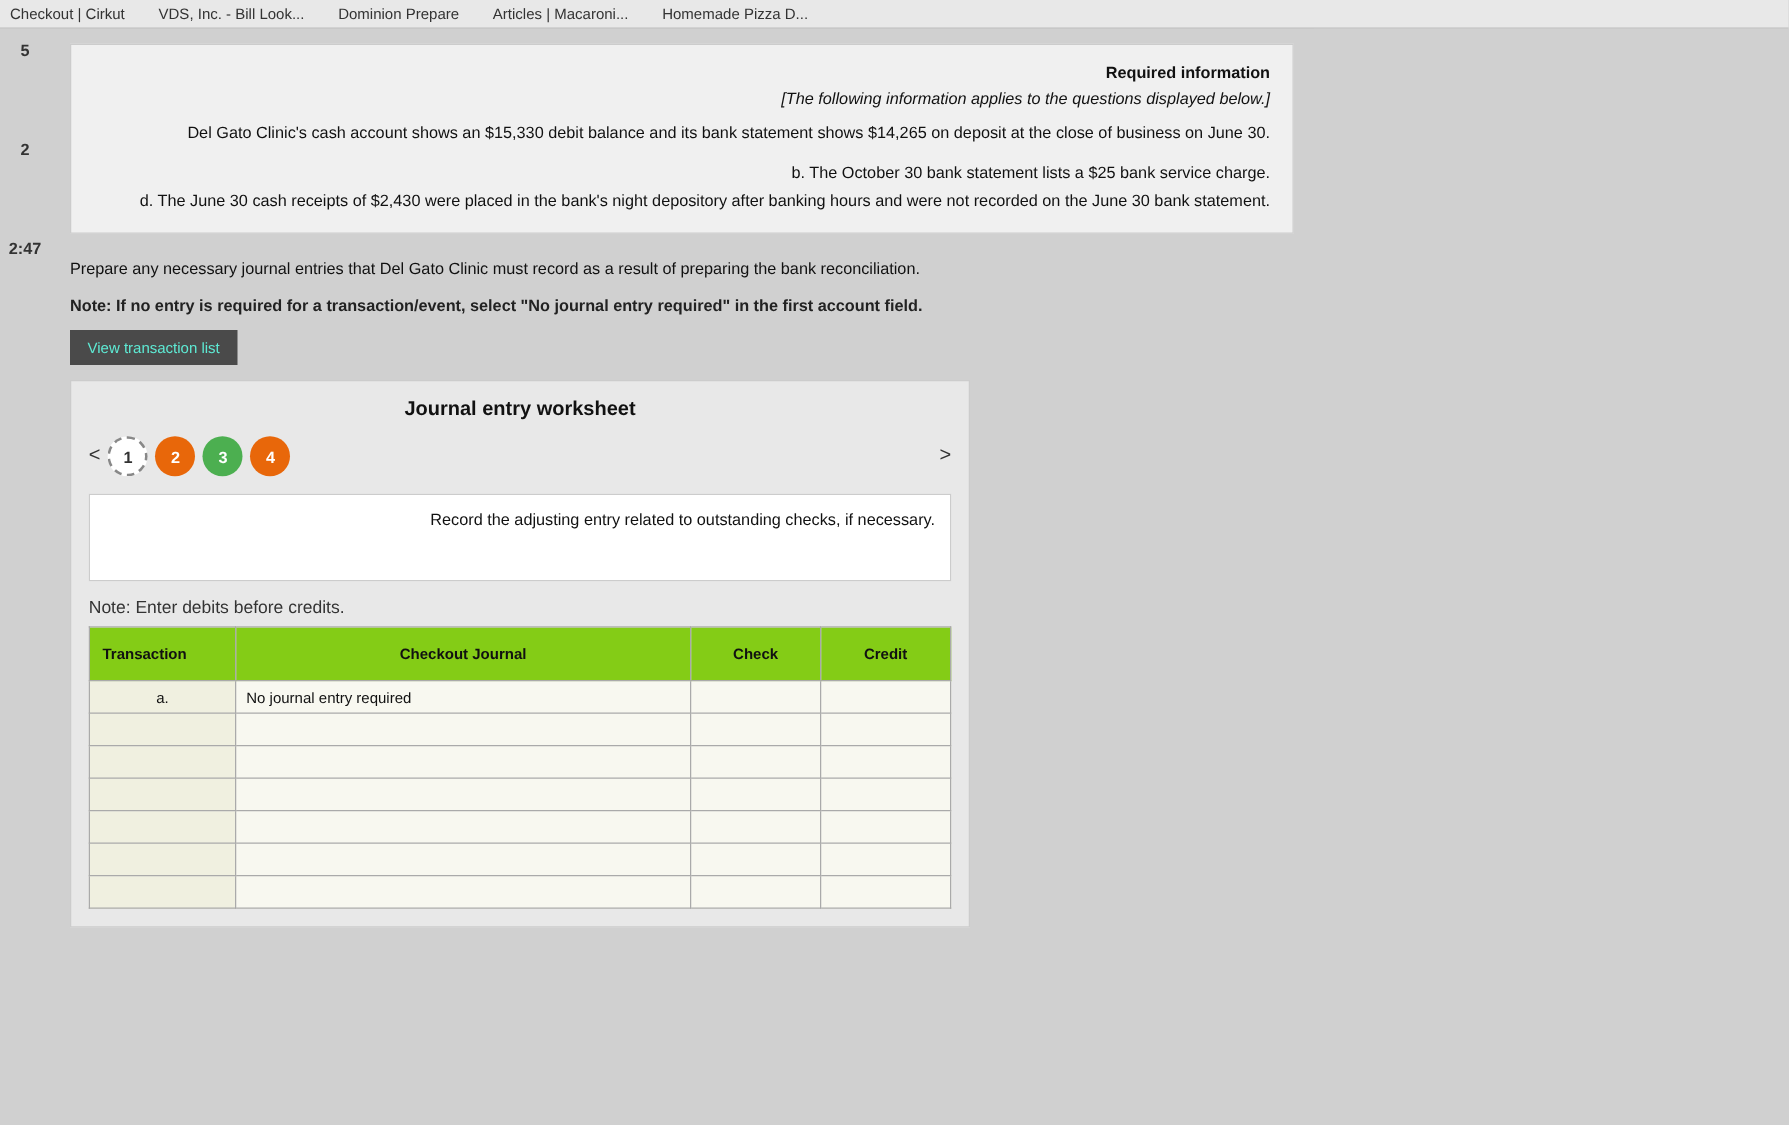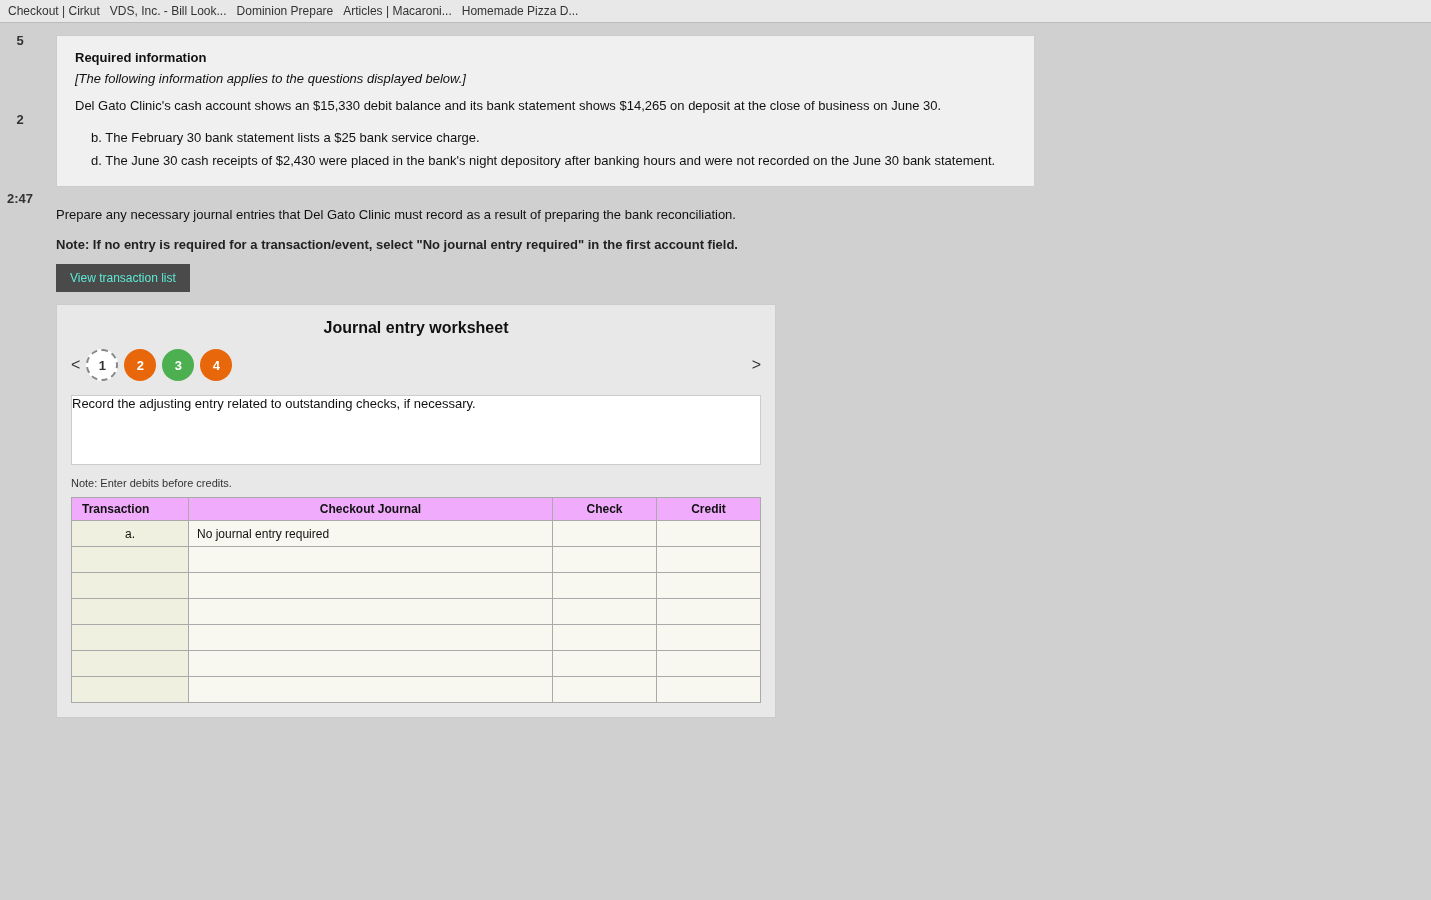--- a/index.html
+++ b/index.html
@@ -8,21 +8,21 @@
       font-size: 13px;
       background: #d0d0d0;
       color: #111;
     }
 
     .browser-bar {
       background: #e8e8e8;
       padding: 4px 8px;
       display: flex;
       align-items: center;
-      gap: 10px;
+      gap: 27px;
       font-size: 12px;
       border-bottom: 1px solid #bbb;
       overflow: hidden;
     }
 
     .browser-bar span {
       white-space: nowrap;
       color: #333;
     }
 
@@ -51,20 +51,21 @@
     .main-content {
       flex: 1;
       padding: 12px 16px;
     }
 
     .info-box {
       background: #f0f0f0;
       border: 1px solid #ccc;
       padding: 14px 18px;
       margin-bottom: 18px;
+      text-align: right;
     }
 
     .info-box .required-info {
       font-weight: bold;
       margin-bottom: 6px;
     }
 
     .info-box .italic-line {
       font-style: italic;
       margin-bottom: 10px;
@@ -152,41 +153,43 @@
     }
 
     .tab-btn.green {
       background: #4caf50;
       color: white;
     }
 
     .instruction-box {
       background: white;
       border: 1px solid #ccc;
+      padding: 12px;
       margin-bottom: 12px;
       min-height: 70px;
       font-size: 13px;
+      text-align: right;
     }
 
     .note-small {
-      font-size: 11px;
+      font-size: 14px;
       margin-bottom: 8px;
       color: #333;
     }
 
     .journal-table {
       width: 100%;
       border-collapse: collapse;
       background: #f8f8f0;
     }
 
     .journal-table th {
-      background: #f0abfc;
+      background: #84cc16;
       border: 1px solid #aaa;
-      padding: 4px 10px;
+      padding: 14px 10px;
       font-size: 12px;
       font-weight: bold;
       text-align: center;
     }
 
     .journal-table th.left-header {
       text-align: left;
     }
 
     .journal-table td {
@@ -245,21 +248,21 @@
     <span class="sidebar-num" style="margin-top:60px;">2:47</span>
   </div>
 
   <div class="main-content">
     
     <div class="info-box">
       <div class="required-info">Required information</div>
       <div class="italic-line">[The following information applies to the questions displayed below.]</div>
       <div class="main-text">Del Gato Clinic's cash account shows an $15,330 debit balance and its bank statement shows $14,265 on deposit at the close of business on June 30.</div>
       <div class="items-list">
-        <div>b. The February 30 bank statement lists a $25 bank service charge.</div>
+        <div>b. The October 30 bank statement lists a $25 bank service charge.</div>
         <div>d. The June 30 cash receipts of $2,430 were placed in the bank's night depository after banking hours and were not recorded on the June 30 bank statement.</div>
       </div>
     </div>
 
     
     <div class="instruction-text">Prepare any necessary journal entries that Del Gato Clinic must record as a result of preparing the bank reconciliation.</div>
     <div class="instruction-text">
       <span class="note-bold">Note: If no entry is required for a transaction/event, select "No journal entry required" in the first account field.</span>
     </div>
 

